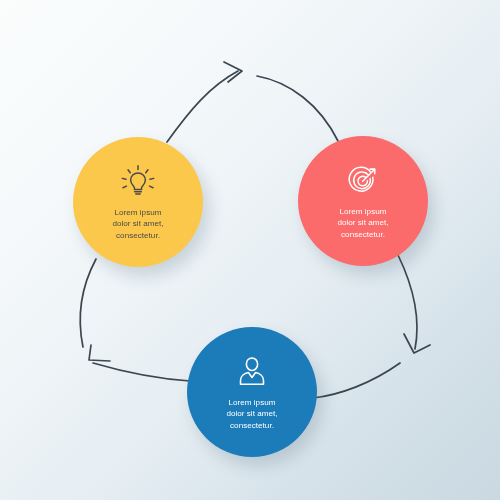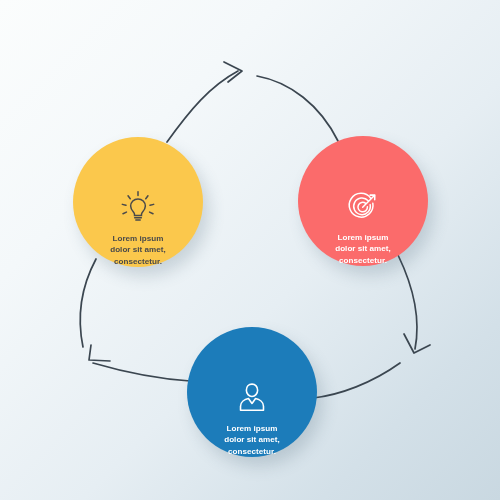--- a/index.html
+++ b/index.html
@@ -27,25 +27,24 @@
     height: 500px;
   }
   .node {
     position: absolute;
     width: 130px;
     height: 130px;
     border-radius: 50%;
     display: flex;
     flex-direction: column;
     align-items: center;
-    justify-content: flex-end;
+    justify-content: flex-start;
     box-sizing: border-box;
     padding-top: 26px;
     box-shadow: 6px 9px 16px rgba(70, 95, 115, 0.22);
-    font-weight: bold;
   }
   .node-icon {
     width: 38px;
     height: 38px;
     display: block;
     margin-bottom: 6px;
   }
   .node-text {
     font-size: 8.1px;
     line-height: 1.42;

